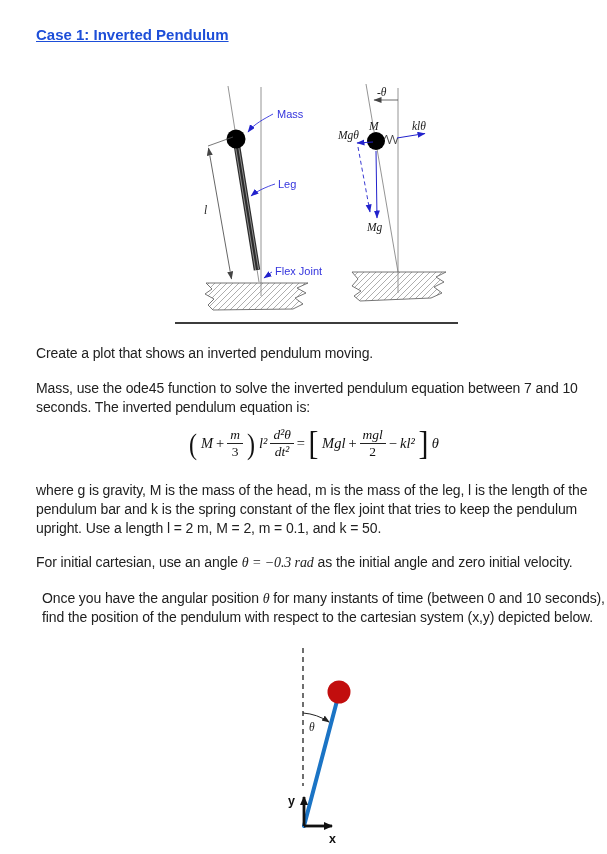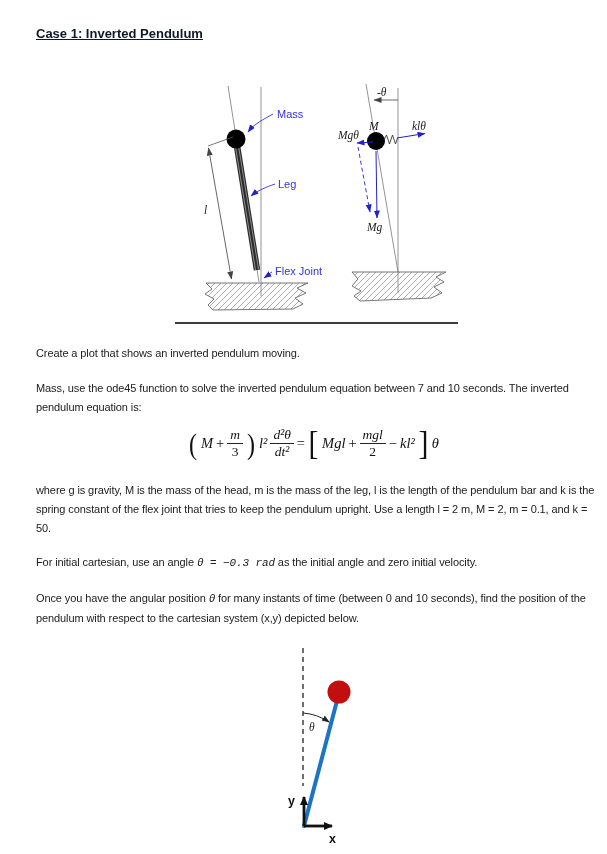--- a/index.html
+++ b/index.html
@@ -1,23 +1,23 @@
 <!DOCTYPE html>
 <html><head>
 <meta charset="utf-8">
 <style>
   html,body{margin:0;padding:0;background:#fff;}
   .page{position:relative;width:607px;height:854px;background:#ffffff;overflow:hidden;
         font-family:"Liberation Sans",sans-serif;color:#212121;}
-  .title{position:absolute;left:36px;top:26px;font-size:13px;font-weight:bold;
-         text-decoration:underline;color:#0f172a;}
-  .para{position:absolute;left:36px;width:565px;font-size:11px;line-height:19px;
+  .title{position:absolute;left:36px;top:26px;font-size:15px;font-weight:bold;
+         text-decoration:underline;color:#1d4ed8;}
+  .para{position:absolute;left:36px;width:565px;font-size:14px;line-height:19px;
         letter-spacing:-0.1px;color:#212121;}
   .para .var{}
-  .para .math{font-family:Liberation Mono, monospace;font-style:italic;}
+  .para .math{font-family:Liberation Serif, serif;font-style:italic;}
   .nowrap{white-space:nowrap;}
   
   .equation{position:absolute;left:188px;top:427px;display:flex;align-items:center;
             gap:3px;font-family:"Liberation Serif",serif;font-style:italic;
             font-size:14.5px;color:#111;}
   .equation .up{font-style:normal;}
   .frac{display:inline-flex;flex-direction:column;align-items:center;line-height:1.15;
         font-size:13.5px;}
   .frac .num{border-bottom:1px solid #222;padding:0 3px;}
   .fence{font-style:normal;font-size:30px;line-height:1;font-weight:400;
@@ -136,21 +136,21 @@
   </div>
 
   <div class="para" style="top:481px;">
     <span>where </span><span class="var">g</span><span> is gravity, </span><span class="var">M</span><span> is the mass of the head, </span><span class="var">m</span><span> is the mass of the leg, </span><span class="var">l</span><span> is the length of the pendulum bar and </span><span class="var">k</span><span> is the spring constant of the flex joint that tries to keep the pendulum upright. Use a length </span><span class="var">l</span><span> = 2 m, </span><span class="var">M</span><span> = 2, </span><span class="var">m</span><span> = 0.1, and </span><span class="var">k</span><span> = 50.</span>
   </div>
 
   <div class="para nowrap" style="top:553px;">
     <span>For initial cartesian, use an angle </span><span class="math">θ = −0.3 rad</span><span> as the initial angle and zero initial velocity.</span>
   </div>
 
-  <div class="para" style="top:589px;">
+  <div class="para" style="top:589px;margin-left:6px;">
     <span>Once you have the angular position </span><span class="math">θ</span><span> for many instants of time (between 0 and 10 seconds), find the position of the pendulum with respect to the cartesian system (x,y) depicted below.</span>
   </div>
 
   <svg style="position:absolute;left:245px;top:645px;" width="160" height="209" viewBox="245 645 160 209">
     <defs>
       <marker id="axh" markerWidth="11" markerHeight="10" refX="8" refY="4" orient="auto" markerUnits="userSpaceOnUse">
         <path d="M0,0 L9,4 L0,8 Z" fill="#111"></path>
       </marker>
       <marker id="arc-ah" markerWidth="9" markerHeight="8" refX="7" refY="3" orient="auto" markerUnits="userSpaceOnUse">
         <path d="M0,0 L8,3 L0,6 Z" fill="#222"></path>

